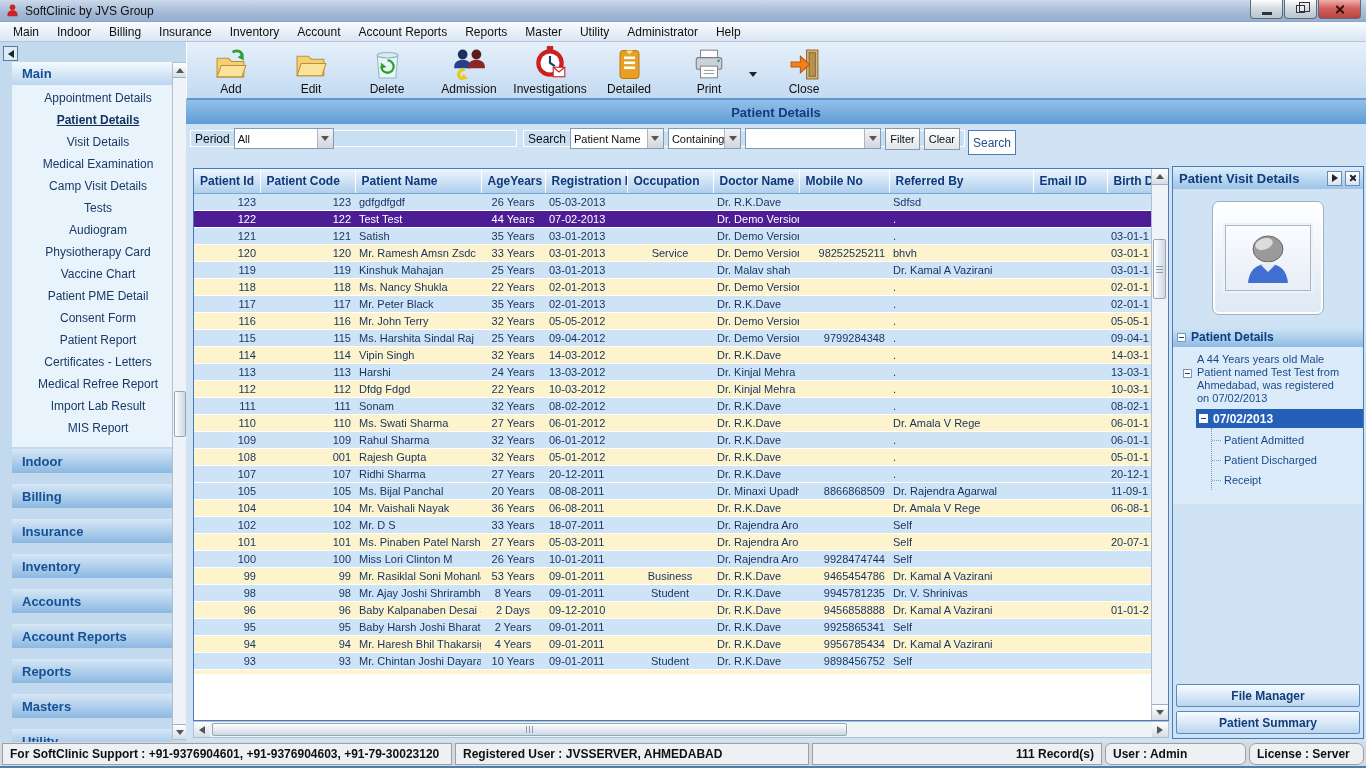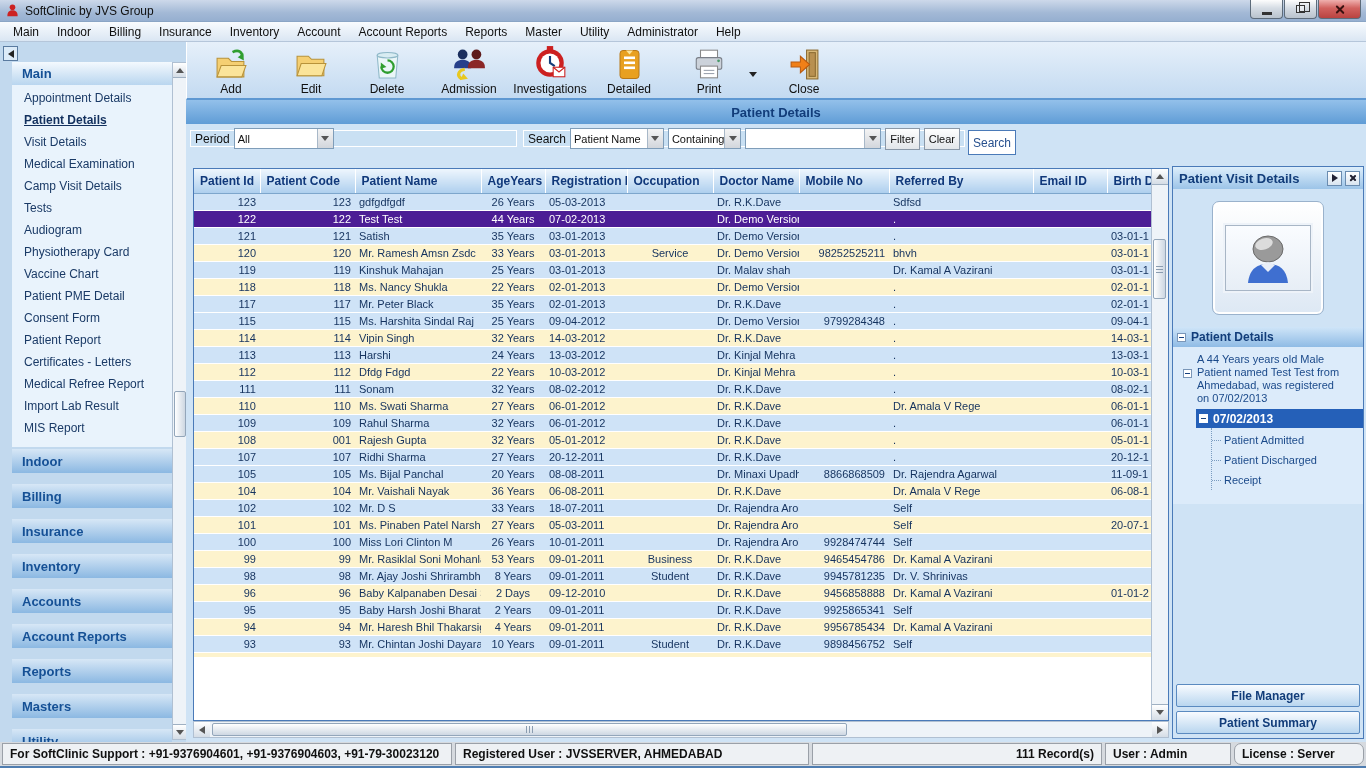--- a/index.html
+++ b/index.html
@@ -44,21 +44,21 @@
   
   .tri-l{width:0;height:0;border-top:4px solid transparent;border-bottom:4px solid transparent;border-right:6px solid #222;}
   .tri-r{width:0;height:0;border-top:4px solid transparent;border-bottom:4px solid transparent;border-left:6px solid #222;}
   .tri-u{width:0;height:0;border-left:4px solid transparent;border-right:4px solid transparent;border-bottom:5px solid #555;}
   .tri-d{width:0;height:0;border-left:4px solid transparent;border-right:4px solid transparent;border-top:5px solid #555;}
 
   
   .nav{position:absolute;left:12px;top:20px;width:160px;}
   .nav-header{height:23px;background:linear-gradient(#f4f9fe,#b9d6ef);display:flex;align-items:center;
     padding-left:10px;font-size:13px;font-weight:bold;color:#155095;}
-  .main-list{background:#e9f3fc;padding:2px 0 8px;}
+  .main-list{background:#e9f3fc;padding:2px 0 8px;text-align:center;}
   .main-item{height:22px;line-height:22px;padding-left:12px;font-size:12px;color:#1a3a66;white-space:nowrap;overflow:hidden;cursor:default;}
   .main-item.active{font-weight:bold;text-decoration:underline;color:#12305e;}
   .section-hdr{height:24px;margin-top:11px;background:linear-gradient(#d7e7f6,#8bb8e2);display:flex;align-items:center;
     padding-left:10px;font-size:13px;font-weight:bold;color:#155095;cursor:default;}
   .section-hdr.first{margin-top:2px;}
   .side-scroll{position:absolute;left:172px;top:20px;width:16px;height:678px;background:#eef3f8;border:1px solid #b0c0d2;}
   .scroll-btn{height:15px;background:linear-gradient(#ffffff,#d5dde6);border-bottom:1px solid #9fb0c2;
     display:flex;align-items:center;justify-content:center;}
   .scroll-btn.bottom{position:absolute;bottom:0;left:0;right:0;border-top:1px solid #9fb0c2;border-bottom:none;}
   .side-thumb{position:absolute;left:1px;top:328px;width:12px;height:46px;border:1px solid #93a6ba;border-radius:2px;
@@ -141,21 +141,21 @@
   .panel-btn{position:absolute;left:3px;width:184px;height:23px;border:1px solid #5a8ac0;border-radius:2px;
     background:linear-gradient(#f8fbff,#b9d6ef);font-weight:bold;font-size:12px;color:#123d7a;
     display:flex;align-items:center;justify-content:center;}
   .pb-fm{top:517px;} .pb-ps{top:544px;}
 
   
   .statusbar{position:absolute;left:0;top:742px;width:1366px;height:24px;background:#d6dadf;
     display:flex;gap:3px;padding:1px 2px;}
   .sb-cell{border:1px solid #9aa0a8;background:#eef1f4;display:flex;align-items:center;padding:0 7px;
     font-size:12px;font-weight:bold;color:#101010;white-space:nowrap;overflow:hidden;}
-  .sb-1{width:450px;} .sb-2{width:354px;} .sb-3{width:290px;justify-content:flex-end;} .sb-4{width:126px;} .sb-5{flex:1;border-radius:7px;}
+  .sb-1{width:450px;} .sb-2{width:354px;} .sb-3{width:290px;justify-content:flex-end;} .sb-4{width:141px;border-radius:6px;} .sb-5{flex:1;border-radius:7px;}
   .frame-bottom{position:absolute;left:0;top:766px;width:1366px;height:2px;background:#4f7db0;}
 </style>
 </head>
 <body>
 
 <div class="window">
 
   <div class="titlebar">
     <svg class="app-icon" viewBox="0 0 16 16">
       <circle cx="8" cy="4.5" r="3" fill="#cc2222"></circle>
@@ -491,20 +491,33 @@
                 <td class="l">Mr. Peter Black</td>
                 <td class="c">35 Years</td>
                 <td class="l">02-01-2013</td>
                 <td class="c"></td>
                 <td class="l">Dr. R.K.Dave</td>
                 <td class="r"></td>
                 <td class="l">.</td>
                 <td class="l"></td>
                 <td class="l">02-01-1</td>
               </tr>
+              <tr class="yellow">
+                <td class="r">116</td>
+                <td class="r">116</td>
+                <td class="l">Mr. John Terry</td>
+                <td class="c">32 Years</td>
+                <td class="l">05-05-2012</td>
+                <td class="c"></td>
+                <td class="l">Dr. Demo Versior</td>
+                <td class="r"></td>
+                <td class="l">.</td>
+                <td class="l"></td>
+                <td class="l">05-05-1</td>
+              </tr>
               <tr class="blue">
                 <td class="r">115</td>
                 <td class="r">115</td>
                 <td class="l">Ms. Harshita Sindal Raj</td>
                 <td class="c">25 Years</td>
                 <td class="l">09-04-2012</td>
                 <td class="c"></td>
                 <td class="l">Dr. Demo Versior</td>
                 <td class="r">9799284348</td>
                 <td class="l">.</td>

